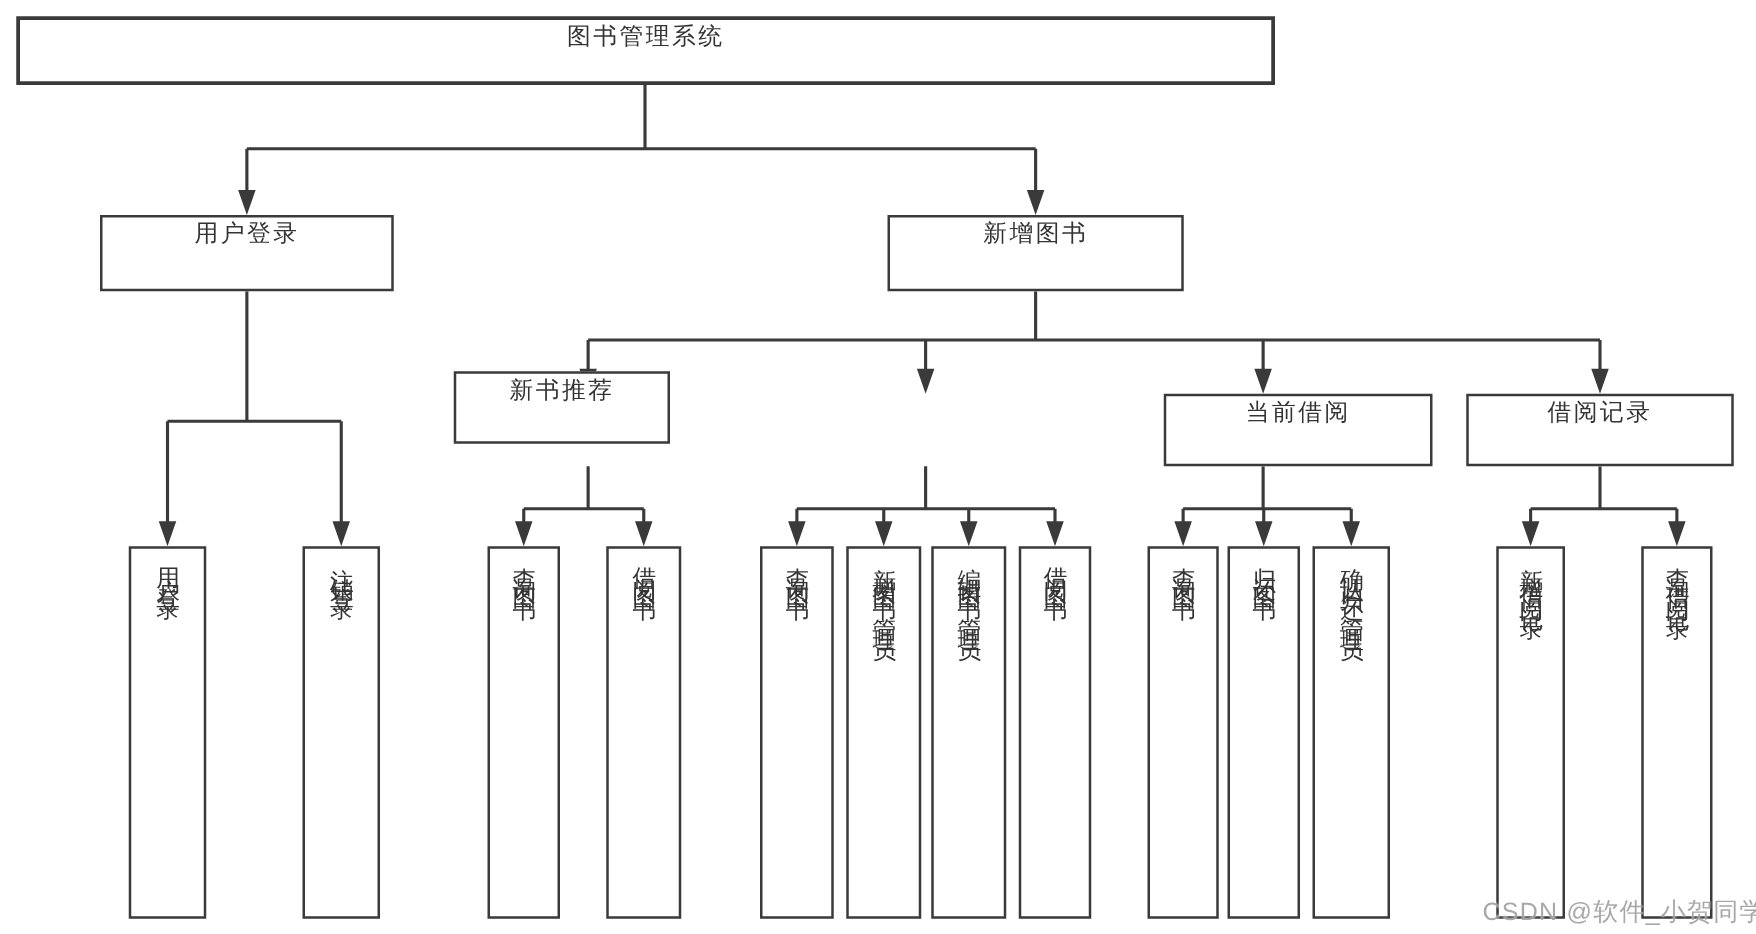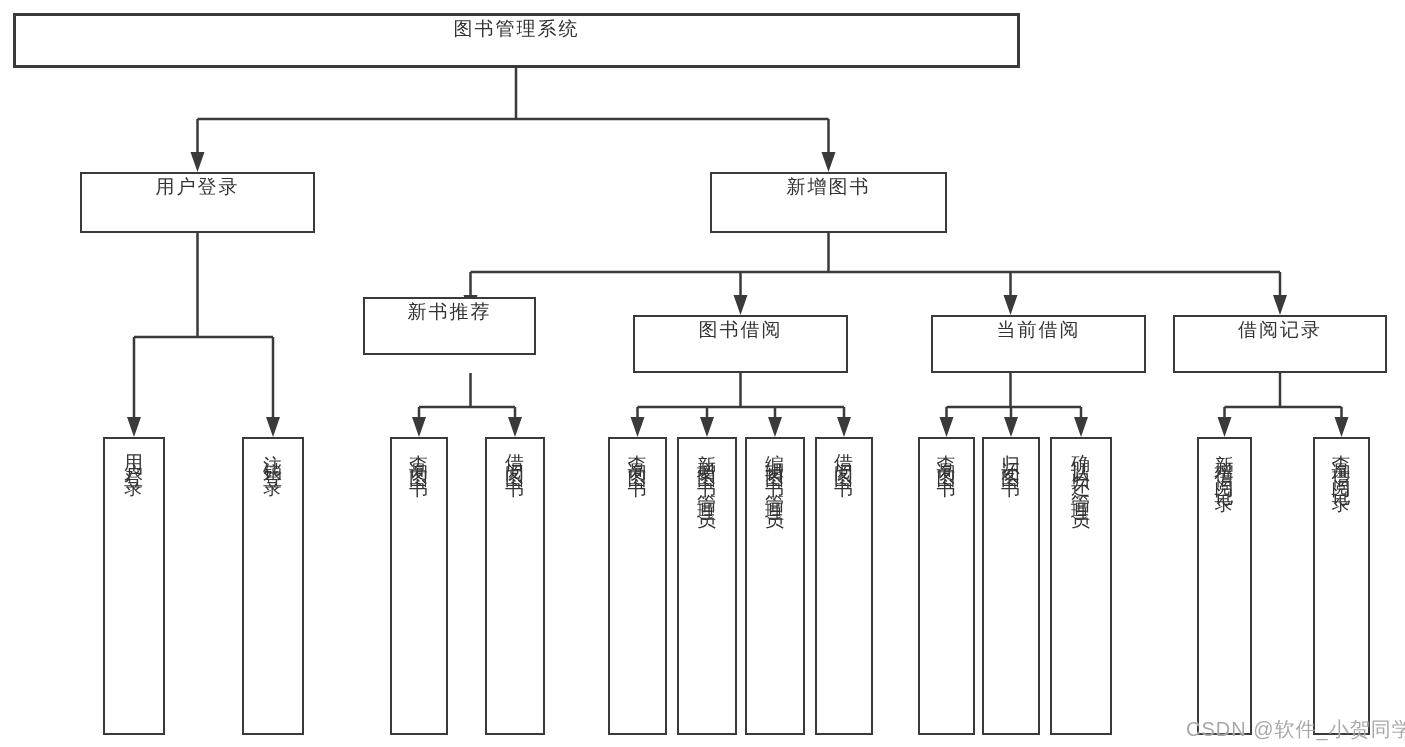--- a/index.html
+++ b/index.html
@@ -99,23 +99,20 @@
   <div class="node" style="left:80px; top:172px; width:235px; height:61px;">
     <span class="hlabel">用户登录</span>
   </div>
   <div class="node" style="left:710px; top:172px; width:237px; height:61px;">
     <span class="hlabel">新增图书</span>
   </div>
 
   <div class="node" style="left:363px; top:297px; width:173px; height:58px;">
     <span class="hlabel">新书推荐</span>
   </div>
-  <div class="node" style="left:633px; top:315px; width:215px; height:58px;">
-    <span class="hlabel">图书借阅</span>
-  </div>
   <div class="node" style="left:903px; top:315px; width:215px; height:58px;margin-left:28px;">
     <span class="hlabel">当前借阅</span>
   </div>
   <div class="node" style="left:1173px; top:315px; width:214px; height:58px;">
     <span class="hlabel">借阅记录</span>
   </div>
 
   <div class="node" style="left:103px; top:437px; width:62px; height:298px;">
     <span class="vlabel">用户登录</span>
   </div>

